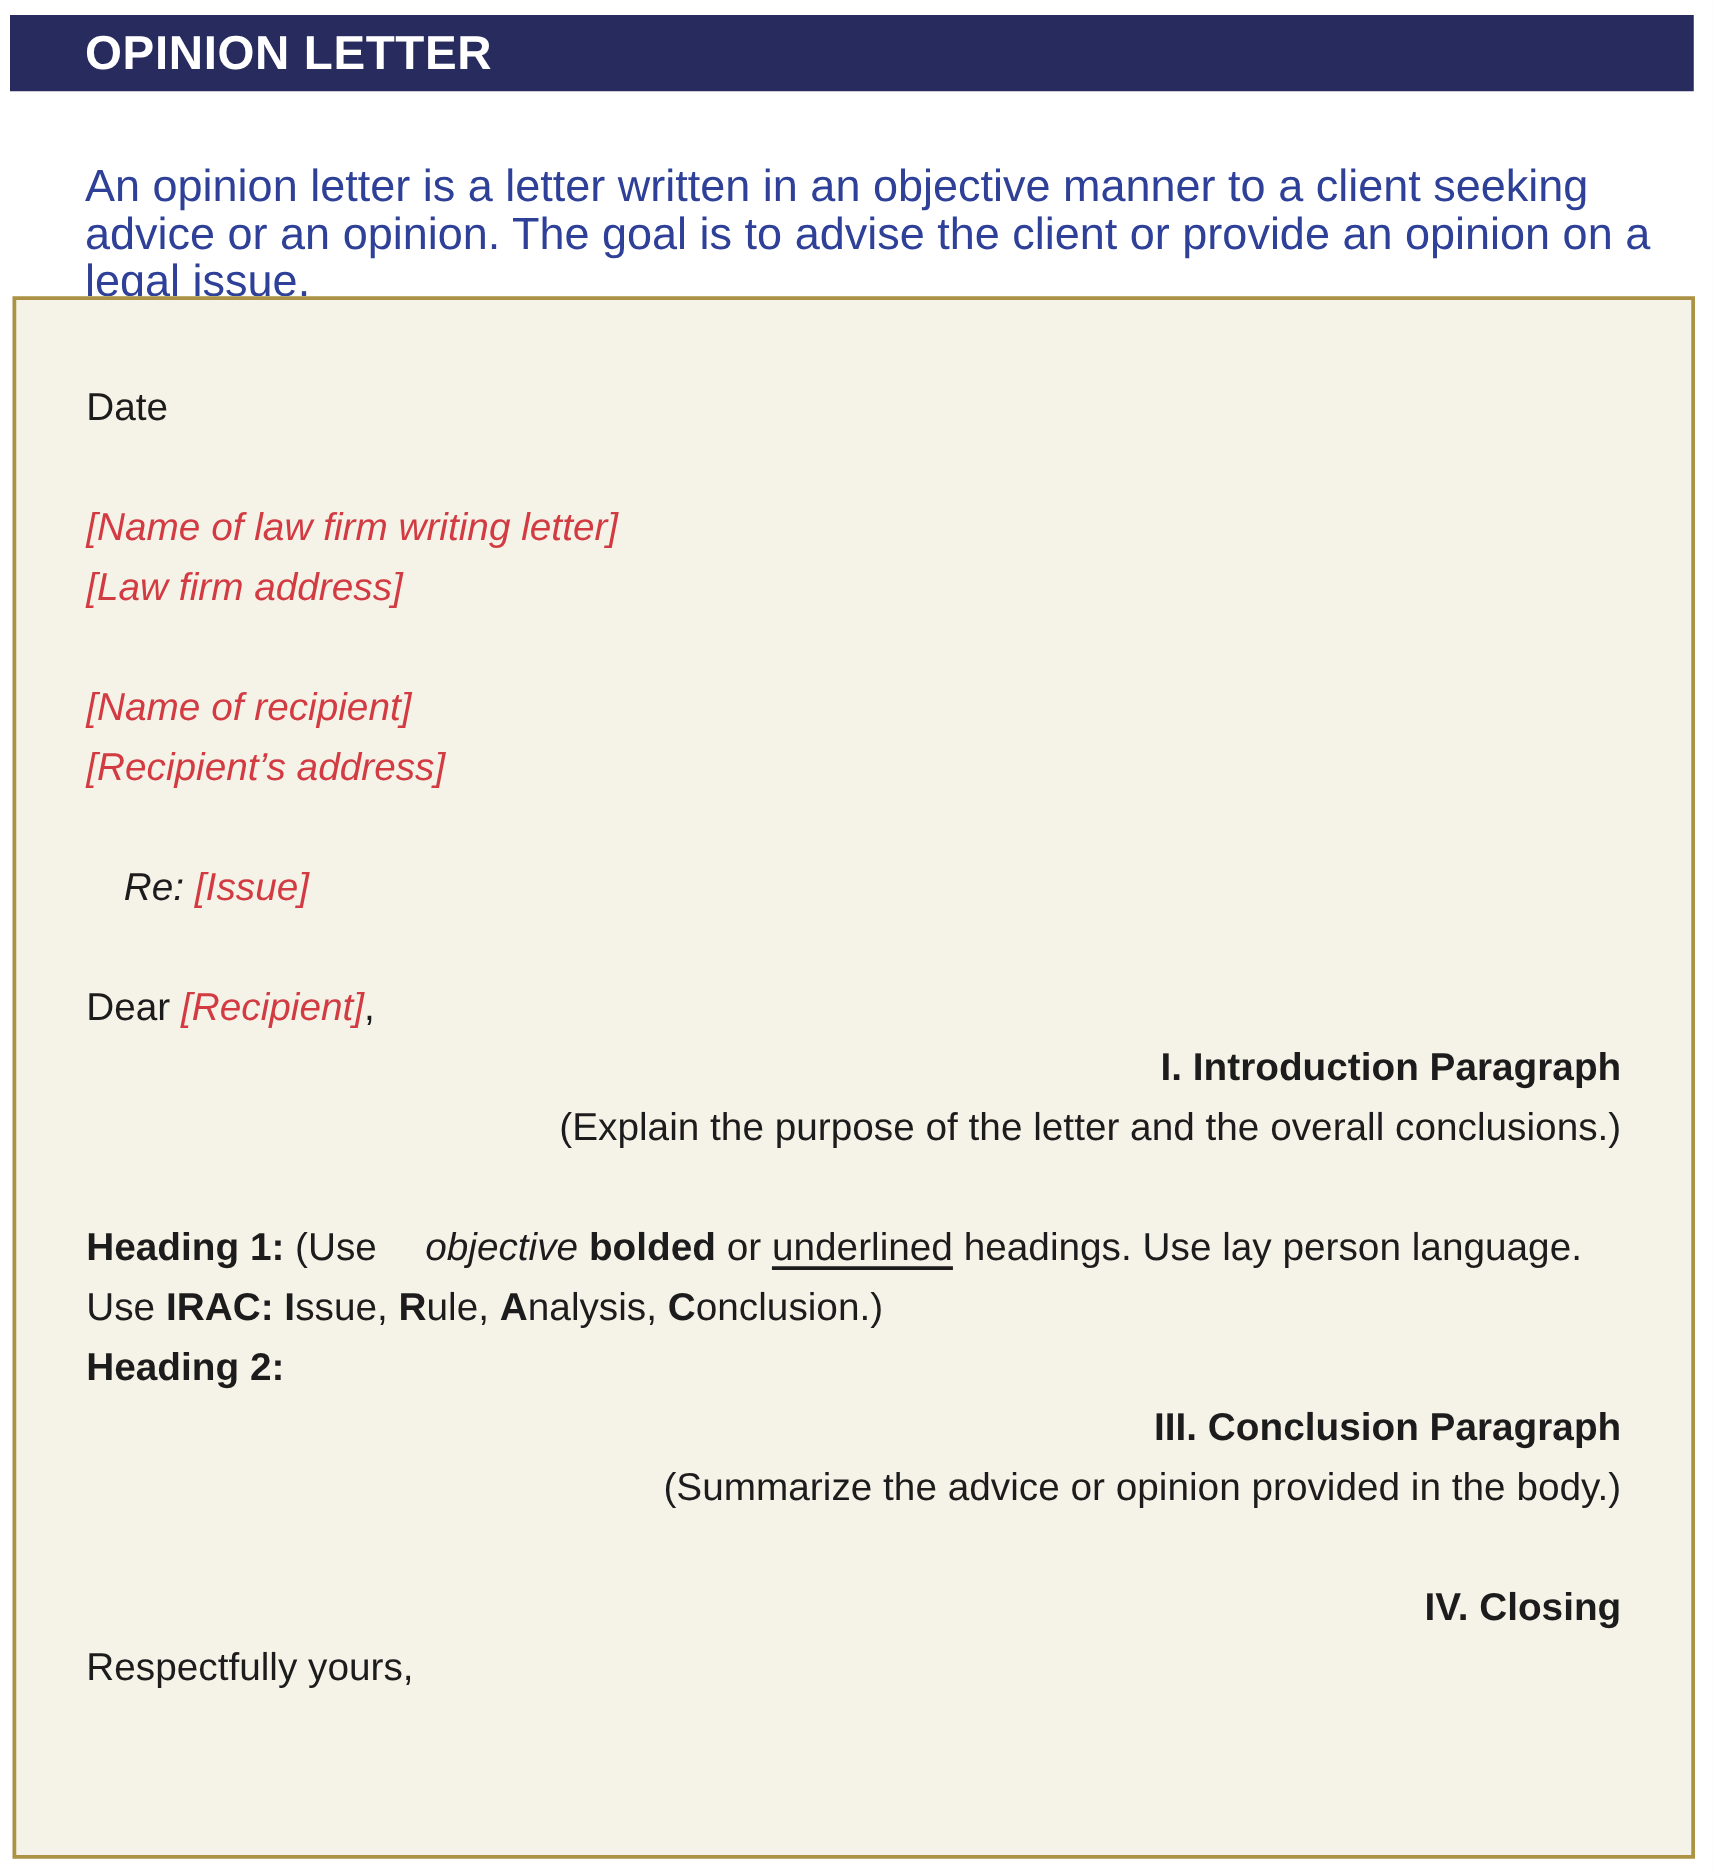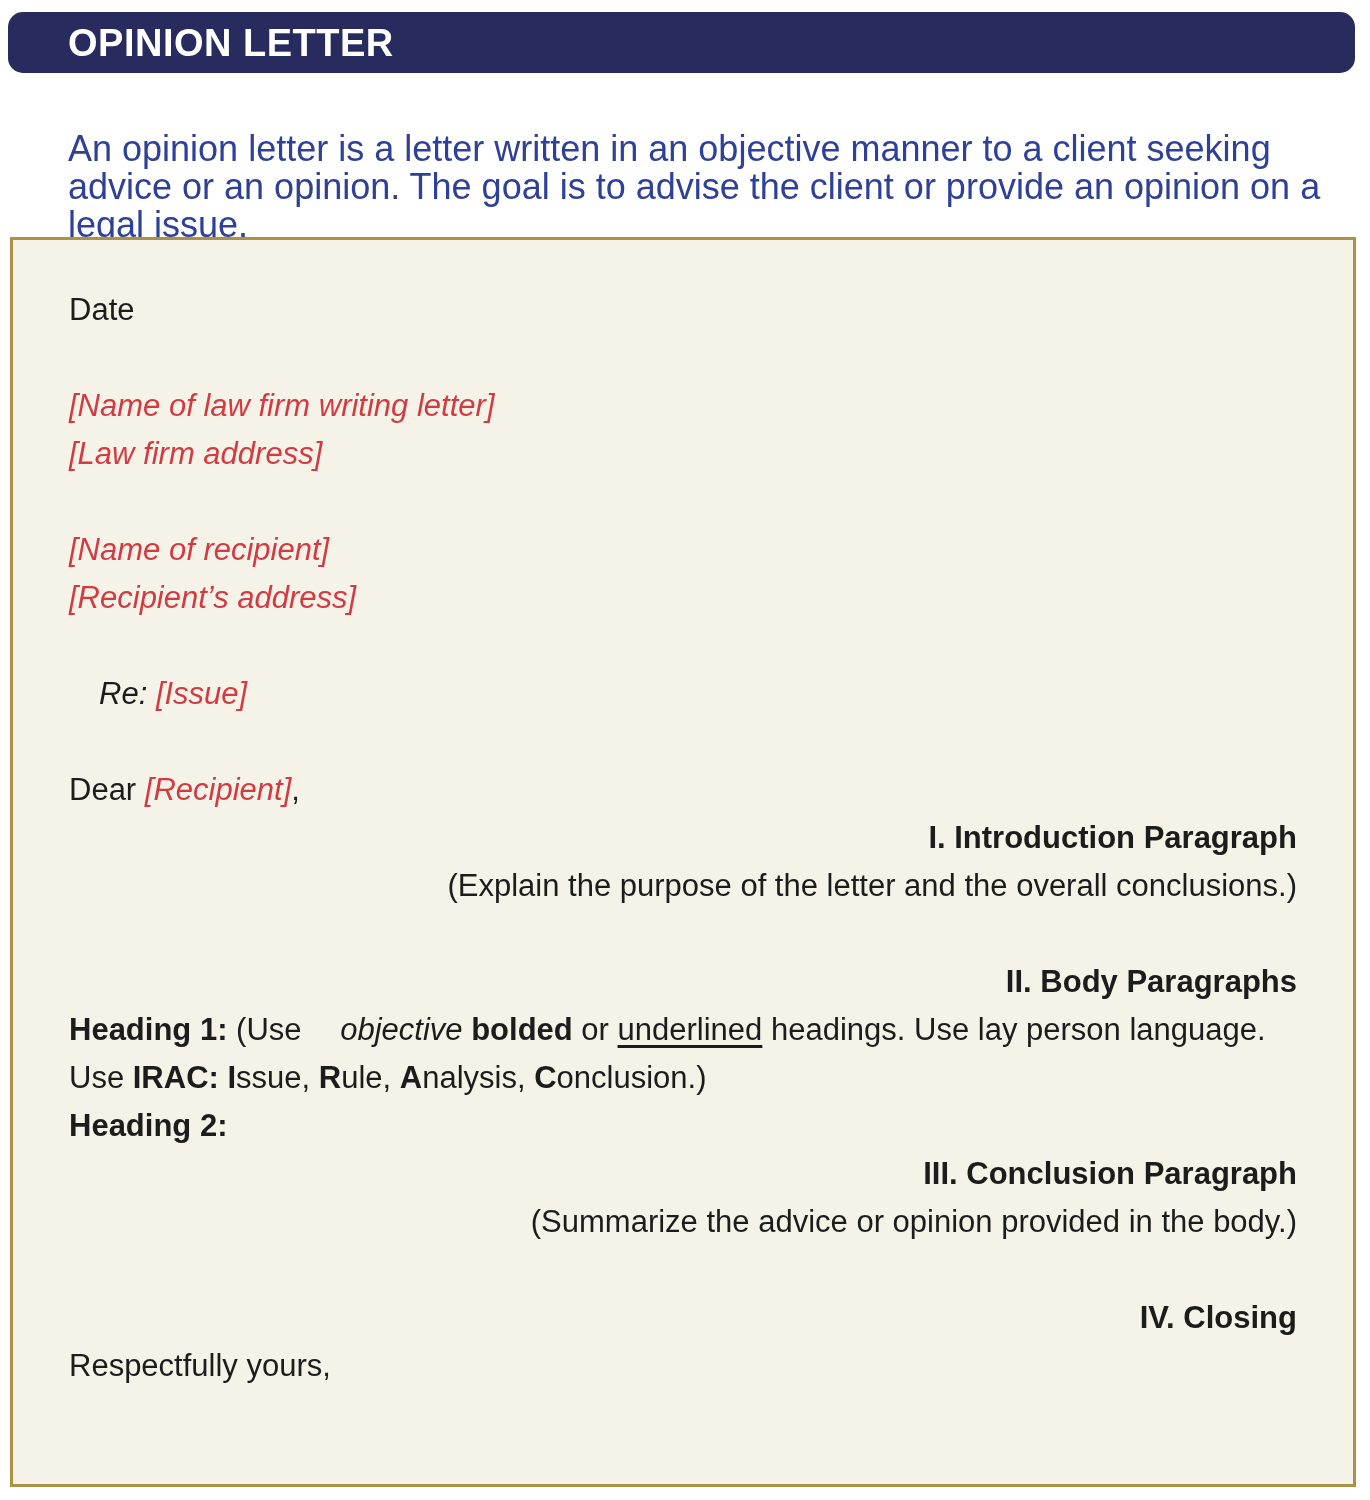--- a/index.html
+++ b/index.html
@@ -18,21 +18,20 @@
   .banner {
     position: absolute;
     left: 8px;
     top: 12px;
     width: 1347px;
     height: 61px;
     background: var(--banner-bg, #272b5e);
     display: flex;
     align-items: center;
     box-sizing: border-box;
-    border-radius: 15px;
   }
   .banner .title {
     margin: 0 0 0 60px;
     color: var(--banner-fg, #ffffff);
     font-size: 38px;
     font-weight: 700;
     letter-spacing: 0.5px;
     line-height: 1;
   }
   .intro {
@@ -46,21 +45,21 @@
   }
   .letter-box {
     position: absolute;
     left: 10px;
     top: 237px;
     width: 1346px;
     height: 1250px;
     box-sizing: border-box;
     border: 3px solid var(--box-border, #ab9245);
     background: var(--box-bg, #f5f2e8);
-    padding: 46px 56px;
+    padding: 62px 56px;
   }
   .letter-lines .line {
     height: 48px;
     line-height: 48px;
     font-size: 31px;
     color: var(--body-text, #1c1c1c);
     white-space: pre-wrap;
     text-align: left;
   }
   .letter-lines .line.center { text-align: right; }
@@ -90,21 +89,20 @@
         <div class="line blank"></div>
         <div class="line"><span class="red">[Name of recipient]</span></div>
         <div class="line"><span class="red">[Recipient’s address]</span></div>
         <div class="line blank"></div>
         <div class="line"><span class="i">Re:</span><span> </span><span class="red">[Issue]</span></div>
         <div class="line blank"></div>
         <div class="line"><span>Dear </span><span class="red">[Recipient]</span><span>,</span></div>
         <div class="line center"><span class="b">I. Introduction Paragraph</span></div>
         <div class="line center"><span>(Explain the purpose of the letter and the overall conclusions.)</span></div>
         <div class="line blank"></div>
-        <div class="line center"><span class="b">II. Body Paragraphs</span></div>
         <div class="line"><span class="b">Heading 1:</span><span> (Use </span><span class="i">objective</span><span> </span><span class="b">bolded</span><span> or </span><span class="u">underlined</span><span> headings. Use lay person language.</span></div>
         <div class="line"><span>Use </span><span class="b">IRAC:</span><span> </span><span class="b">I</span><span>ssue, </span><span class="b">R</span><span>ule, </span><span class="b">A</span><span>nalysis, </span><span class="b">C</span><span>onclusion.)</span></div>
         <div class="line"><span class="b">Heading 2:</span></div>
         <div class="line center"><span class="b">III. Conclusion Paragraph</span></div>
         <div class="line center"><span>(Summarize the advice or opinion provided in the body.)</span></div>
         <div class="line blank"></div>
         <div class="line center"><span class="b">IV. Closing</span></div>
         <div class="line"><span>Respectfully yours,</span></div>
       </div>
   </div>

